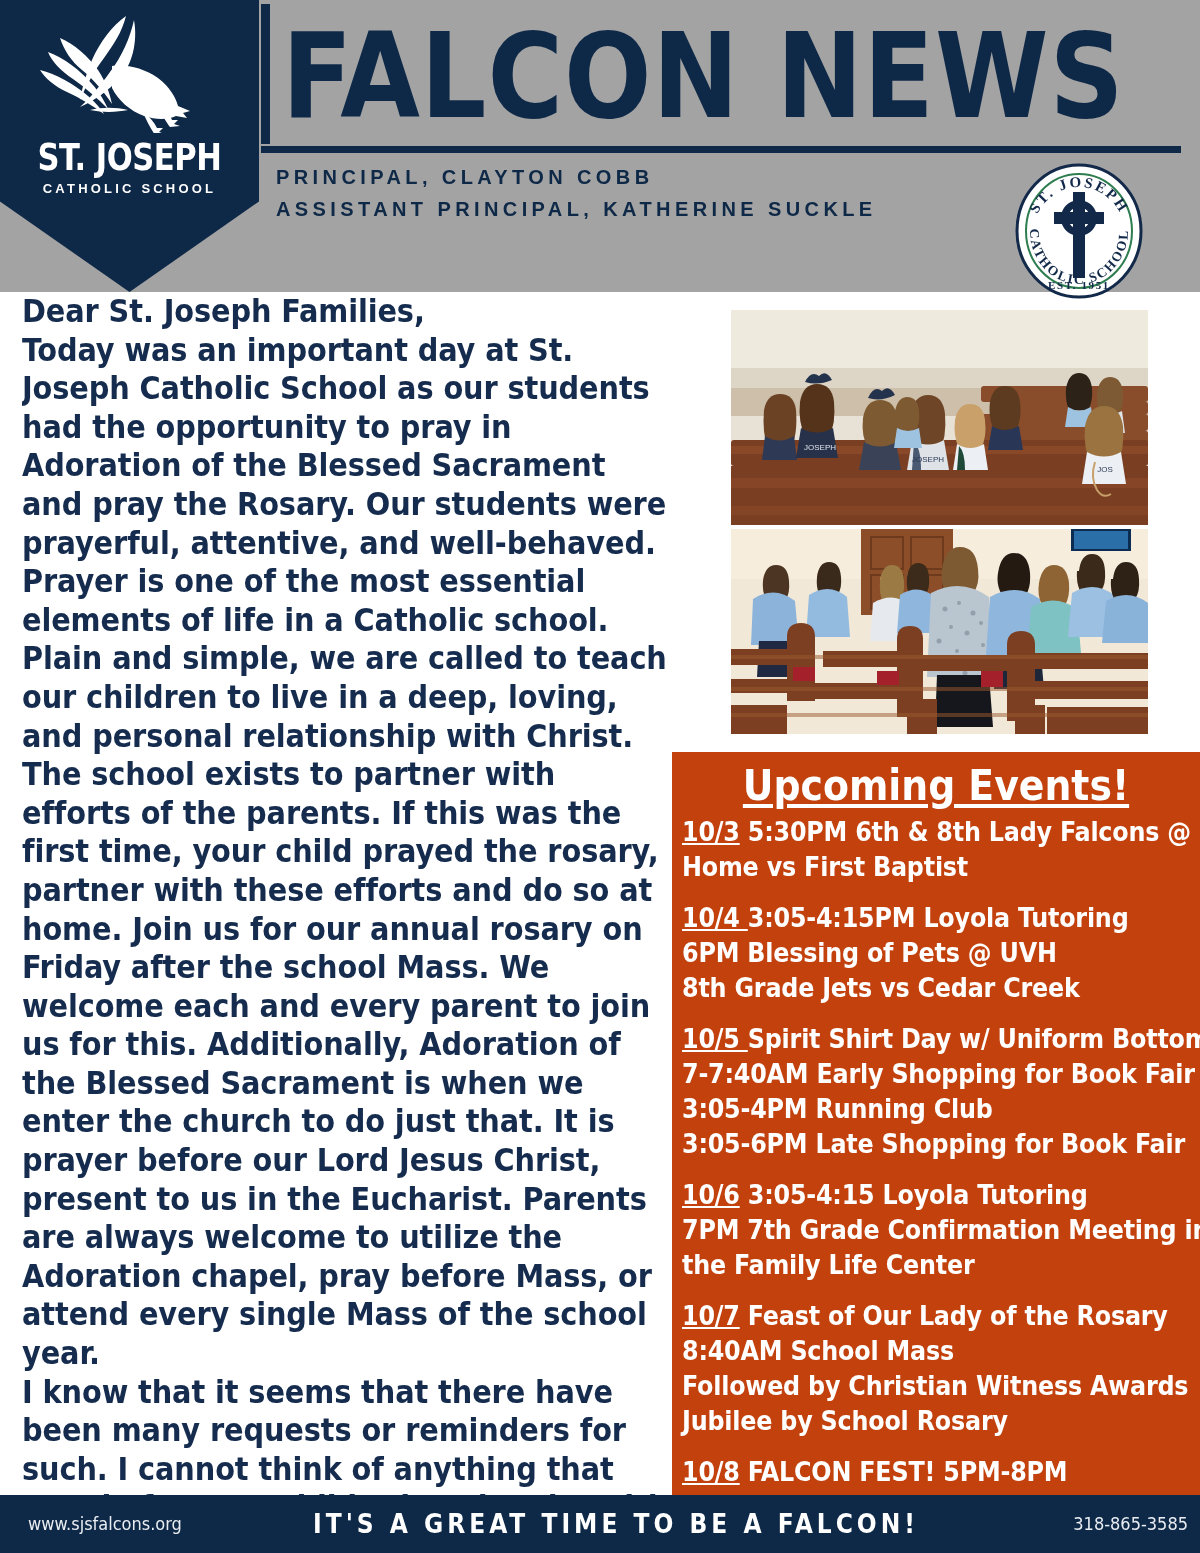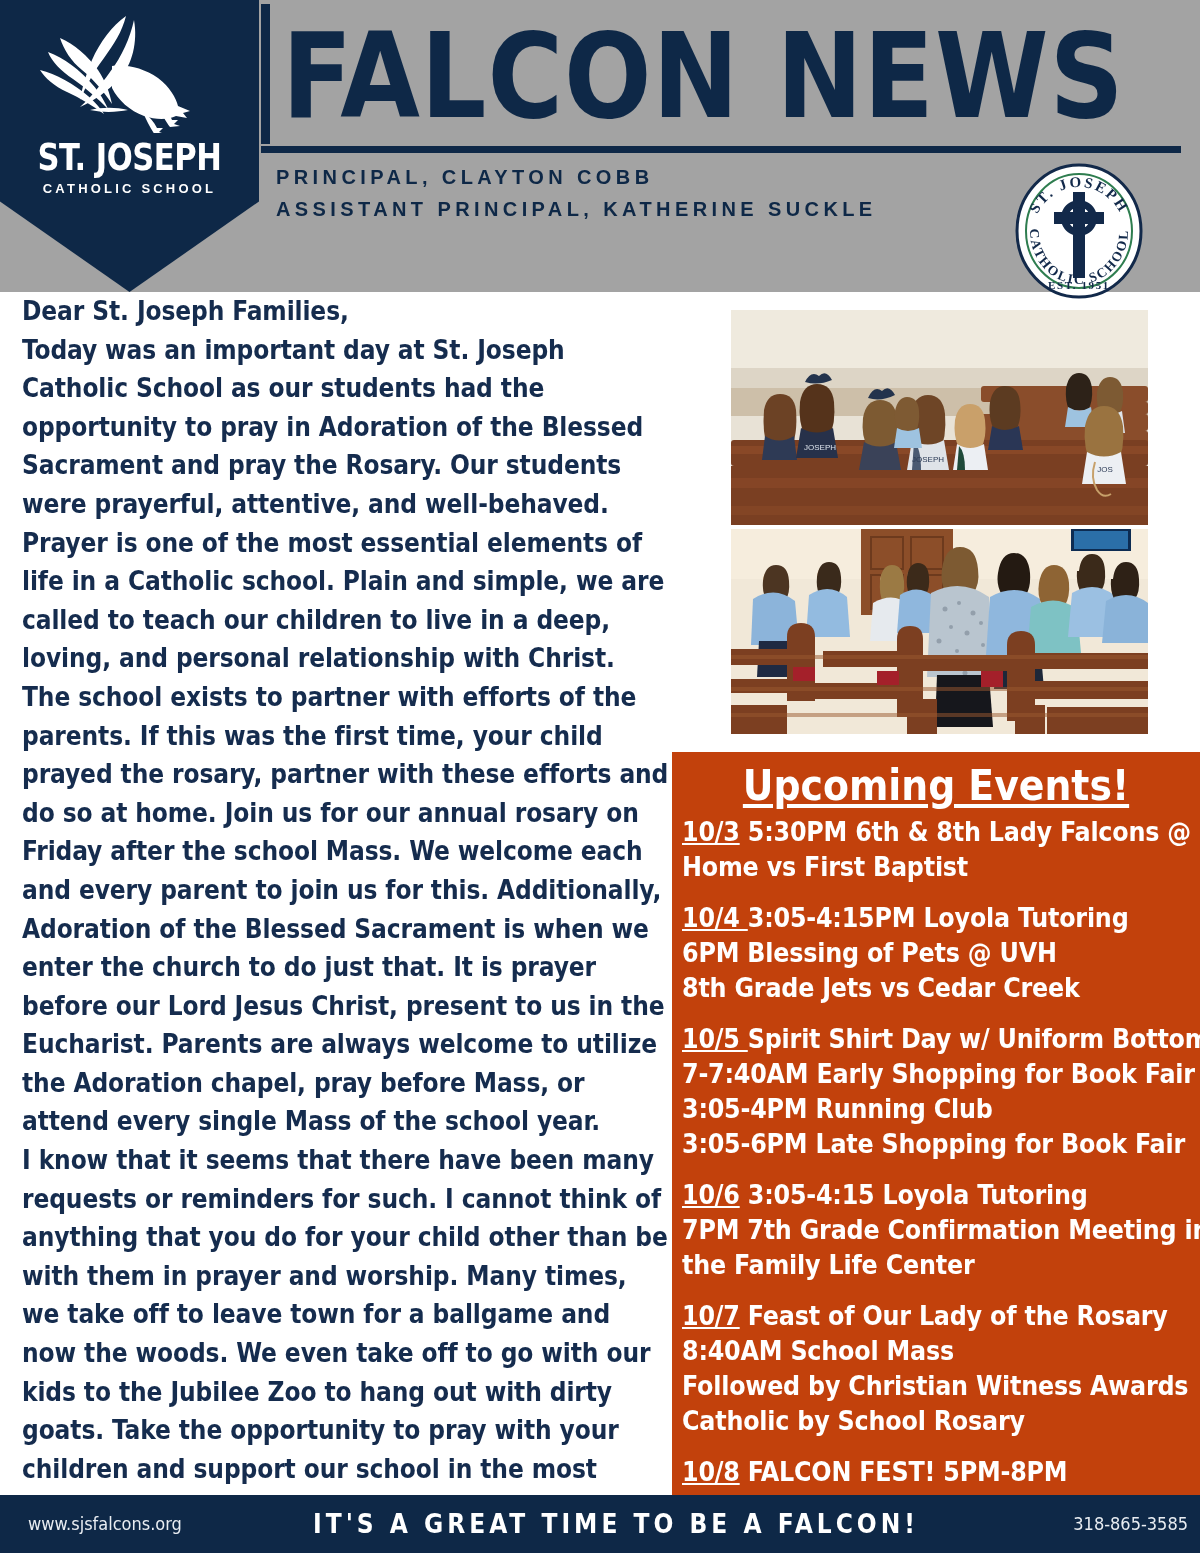--- a/index.html
+++ b/index.html
@@ -119,21 +119,21 @@
 
   
   #letter {
     position: absolute;
     left: 22px; top: 292px;
     width: 648px;
     height: 1203px;
     overflow: hidden;
     color: #152C4E;
     font-family: "DejaVu Sans Condensed", "Liberation Sans Narrow", "Liberation Sans", sans-serif;
-    font-size: 26px;
+    font-size: 32px;
     font-weight: bold;
     line-height: 38.6px;
     letter-spacing: -0.1px;
   }
   #letter p {
     margin: 0;
   }
 
   
   #photo-top {
@@ -456,21 +456,21 @@
       </div>
       <div class="event-group">
         <div><span class="date">10/6</span><span> 3:05-4:15 Loyola Tutoring</span></div>
         <div>7PM 7th Grade Confirmation Meeting in</div>
         <div>the Family Life Center</div>
       </div>
       <div class="event-group">
         <div><span class="date">10/7</span><span> Feast of Our Lady of the Rosary</span></div>
         <div>8:40AM School Mass</div>
         <div>Followed by Christian Witness Awards</div>
-        <div>Catholic by School Rosary</div>
+        <div>Jubilee by School Rosary</div>
       </div>
       <div class="event-group">
         <div><span class="date">10/8</span><span> FALCON FEST! 5PM-8PM</span></div>
       </div>
     </div>
 </div>
 
 <div id="footer">
   <div id="footer-url">www.sjsfalcons.org</div>
   <div id="footer-slogan">IT'S A GREAT TIME TO BE A FALCON!</div>

